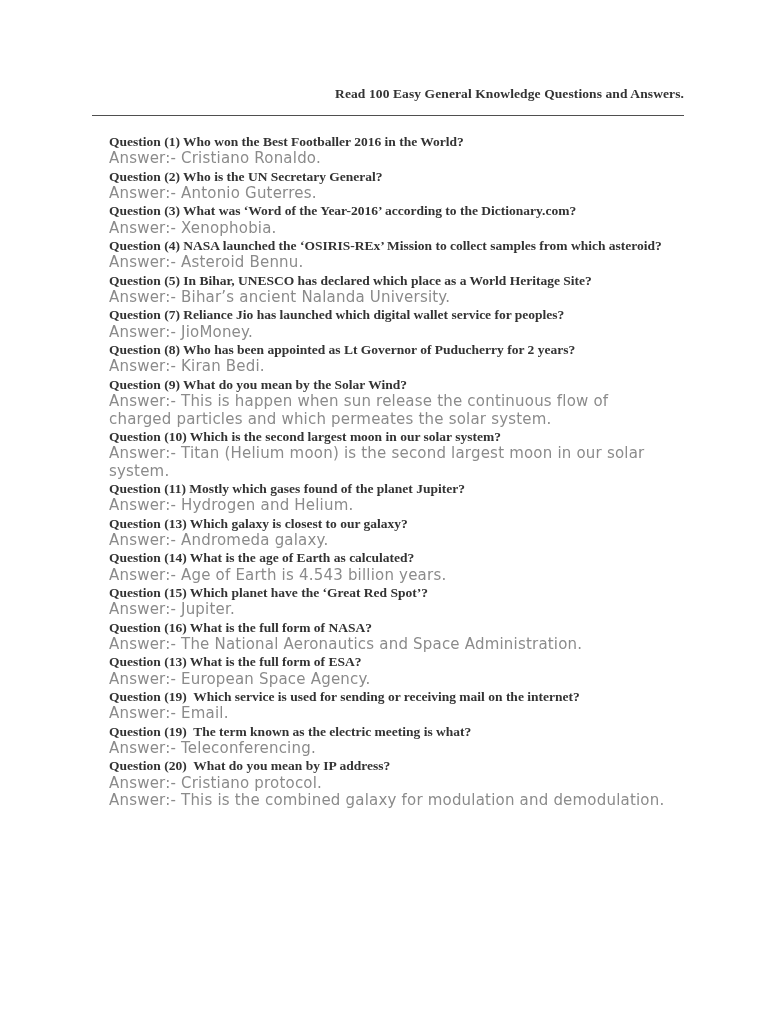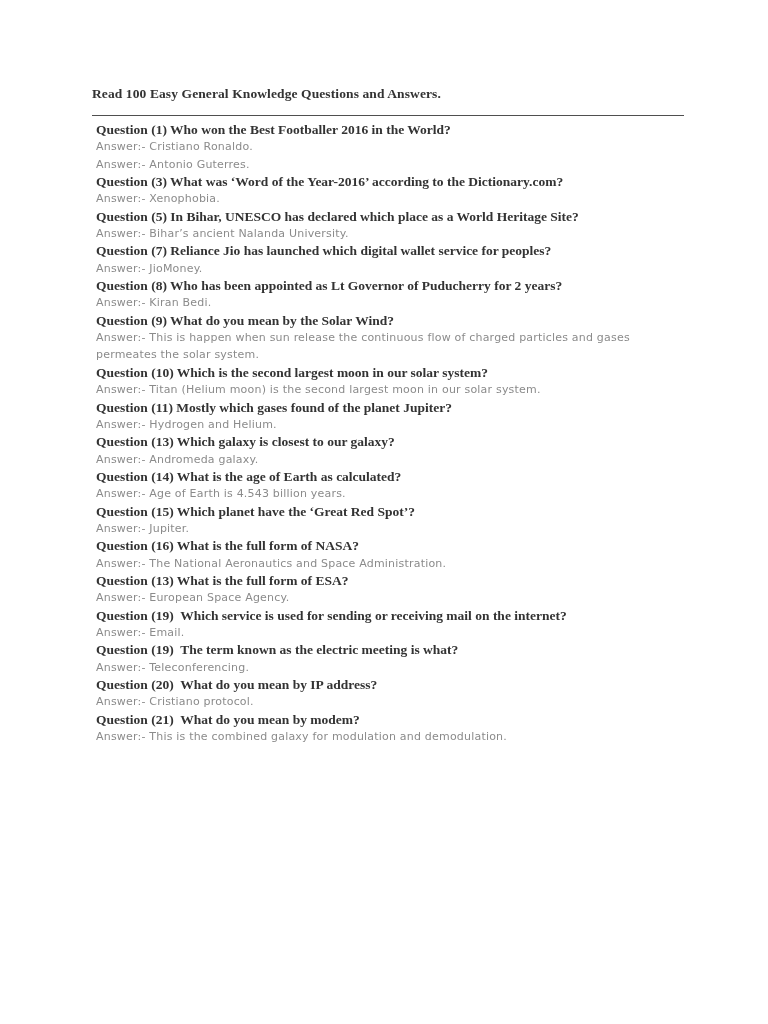--- a/index.html
+++ b/index.html
@@ -17,98 +17,103 @@
     position: absolute;
     top: 86px;
     left: 92px;
     width: 592px;
   }
   .doc-title {
     font-family: "Liberation Serif", serif;
     font-weight: bold;
     font-size: 13.5px;
     color: #333333;
-    text-align: left;
+    text-align: right;
     letter-spacing: 0.1px;
     margin: 0 0 13px 0;
     white-space: pre-wrap;
   }
   .divider {
     border: none;
     border-top: 1px solid #4f4f4f;
     margin: 0 0 5px 0;
   }
   .qa-list {
-    margin: 4px;
+    margin: 17px;
     padding: 0;
   }
   .qa-item {
     margin: 0;
     padding: 0;
   }
   .question-line {
     font-family: "Liberation Serif", serif;
     font-weight: bold;
     font-size: 13.5px;
     line-height: 17.35px;
     color: #333333;
     white-space: pre-wrap;
     margin: 0;
   }
   .answer-line {
     font-family: "DejaVu Sans", sans-serif;
-    font-size: 11px;
+    font-size: 15px;
     line-height: 17.35px;
     color: #8b8b8b;
     letter-spacing: 0.2px;
     white-space: pre-wrap;
     margin: 0;
   }
 </style>
 </head>
 <body>
 
 <div class="page">
   <h1 class="doc-title">Read 100 Easy General Knowledge Questions and Answers.</h1>
   <hr class="divider">
   <div class="qa-list">
   <div class="qa-item">
     <p class="question-line">Question (1) Who won the Best Footballer 2016 in the World?</p>
     <p class="answer-line">Answer:- Cristiano Ronaldo.</p>
   </div>
 
   <div class="qa-item">
+    <p class="question-line">Question (2) Who is the UN Secretary General?</p>
     <p class="answer-line">Answer:- Antonio Guterres.</p>
   </div>
 
   <div class="qa-item">
     <p class="question-line">Question (3) What was ‘Word of the Year-2016’ according to the Dictionary.com?</p>
     <p class="answer-line">Answer:- Xenophobia.</p>
   </div>
 
+  <div class="qa-item">
+    <p class="question-line">Question (4) NASA launched the ‘OSIRIS-REx’ Mission to collect samples from which asteroid?</p>
+    <p class="answer-line">Answer:- Asteroid Bennu.</p>
+  </div>
 
   <div class="qa-item">
     <p class="question-line">Question (5) In Bihar, UNESCO has declared which place as a World Heritage Site?</p>
     <p class="answer-line">Answer:- Bihar’s ancient Nalanda University.</p>
   </div>
 
 
   <div class="qa-item">
     <p class="question-line">Question (7) Reliance Jio has launched which digital wallet service for peoples?</p>
     <p class="answer-line">Answer:- JioMoney.</p>
   </div>
 
   <div class="qa-item">
     <p class="question-line">Question (8) Who has been appointed as Lt Governor of Puducherry for 2 years?</p>
     <p class="answer-line">Answer:- Kiran Bedi.</p>
   </div>
 
   <div class="qa-item">
     <p class="question-line">Question (9) What do you mean by the Solar Wind?</p>
-    <p class="answer-line">Answer:- This is happen when sun release the continuous flow of charged particles and gases permeates the solar system.</p>
+    <p class="answer-line">Answer:- This is happen when sun release the continuous flow of charged particles and which permeates the solar system.</p>
   </div>
 
   <div class="qa-item">
     <p class="question-line">Question (10) Which is the second largest moon in our solar system?</p>
     <p class="answer-line">Answer:- Titan (Helium moon) is the second largest moon in our solar system.</p>
   </div>
 
   <div class="qa-item">
     <p class="question-line">Question (11) Mostly which gases found of the planet Jupiter?</p>
     <p class="answer-line">Answer:- Hydrogen and Helium.</p>
@@ -149,17 +154,16 @@
     <p class="question-line">Question (19)  The term known as the electric meeting is what?</p>
     <p class="answer-line">Answer:- Teleconferencing.</p>
   </div>
 
   <div class="qa-item">
     <p class="question-line">Question (20)  What do you mean by IP address?</p>
     <p class="answer-line">Answer:- Cristiano protocol.</p>
   </div>
 
   <div class="qa-item">
-    <p class="question-line">Question (21)  What do you mean by modem?</p>
     <p class="answer-line">Answer:- This is the combined galaxy for modulation and demodulation.</p>
   </div>
 </div>
 </div>
 
 </body></html>

